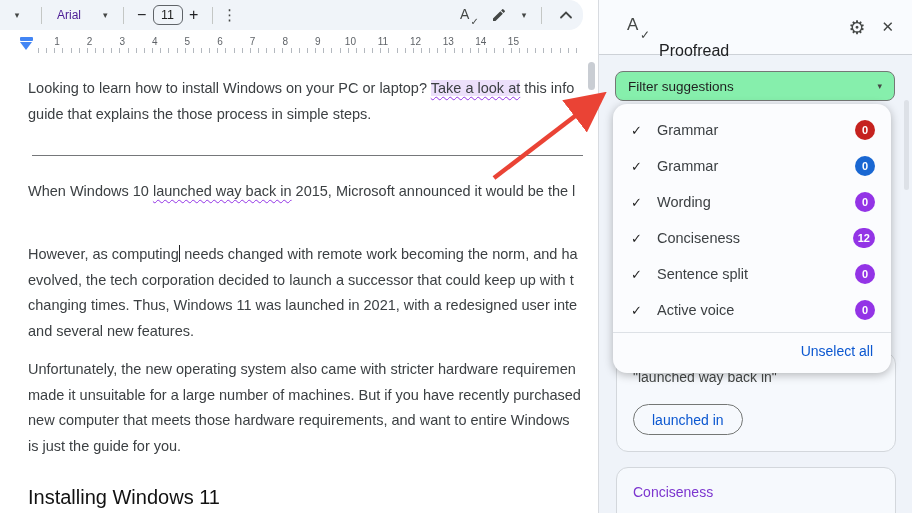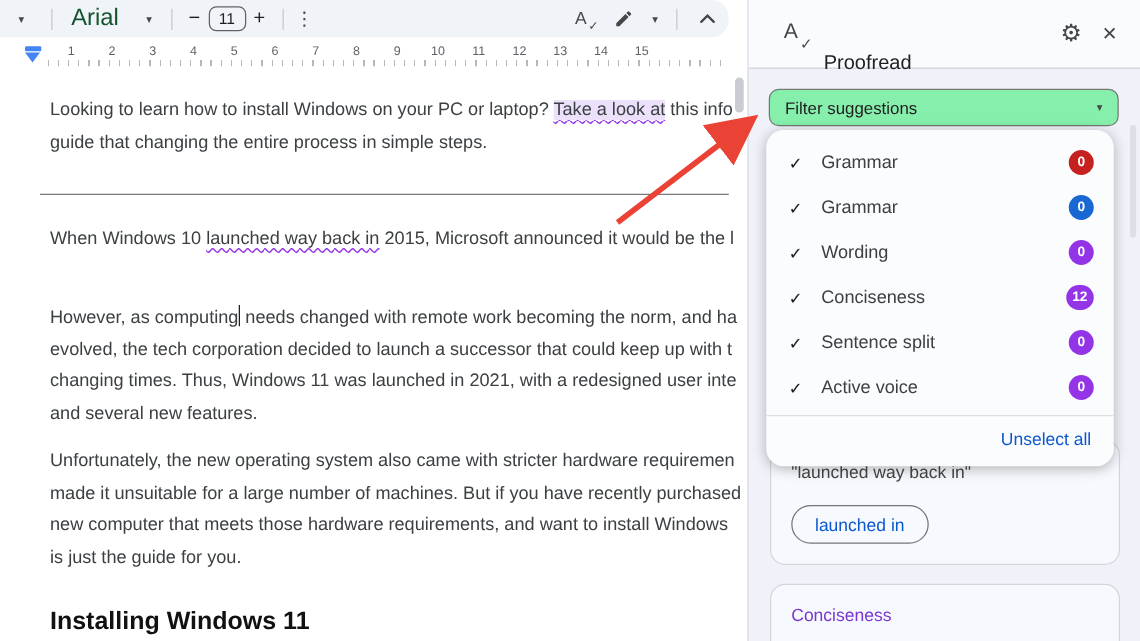--- a/index.html
+++ b/index.html
@@ -6,52 +6,52 @@
   html,body { width:912px; height:513px; overflow:hidden; }
   body { position:relative; font-family:"Liberation Sans", sans-serif; background:#ffffff; }
 
   
   .toolbar { position:absolute; left:0; top:0; width:583px; height:30px;
     background:#f0f4f9; border-radius:0 14px 14px 0;
     display:flex; align-items:center; color:#444746; }
   .tb-item { display:flex; align-items:center; justify-content:center; height:26px; cursor:pointer; }
   .tb-caret { font-size:9px; color:#444746; }
   .tb-sep { width:1px; height:17px; background:#c4c7c5; margin:0 7px; }
-  .font-name { font-size:19px; color:#14532d; }
+  .font-name { font-size:12px; color:#4c1d95; }
   .size-box { width:30px; height:20px; border:1.5px solid #5f6368; border-radius:6px;
     display:flex; align-items:center; justify-content:center; font-size:12.5px; color:#1f1f1f; }
   .pm { font-size:16px; color:#202124; width:22px; text-align:center; }
   .kebab { font-size:15px; color:#444746; width:20px; text-align:center; }
   .a-check { position:relative; width:18px; height:18px; }
   .a-check .a { font-size:14px; color:#444746; font-weight:500; position:absolute; left:2px; top:0; }
   .a-check .chk { position:absolute; right:-3px; bottom:-3px; font-size:10px; color:#444746; }
 
   
   .ruler { position:absolute; left:0; top:30px; width:598px; height:26px; background:#ffffff; }
   .ruler-numbers span { position:absolute; top:6px; font-size:10px; color:#5f6368; transform:translateX(-50%); }
   .ruler-ticks { position:absolute; left:38px; width:545px; bottom:3px; height:5px;
     background:repeating-linear-gradient(to right,#b3b8be 0 1px,transparent 1px 8.15px); }
   .indent-marker { position:absolute; left:20px; top:7px; width:13px; }
   .indent-marker .bar { width:13px; height:4px; background:#4285f4; border-radius:1px; }
   .indent-marker .tri { width:0; height:0; border-left:6.5px solid transparent;
     border-right:6.5px solid transparent; border-top:8px solid #4285f4; margin-top:1px; }
 
   
   .doc { position:absolute; left:0; top:56px; width:598px; height:457px; background:#fff; overflow:hidden; }
-  .doc-content { position:absolute; left:40px; top:0; width:566px; height:100%; overflow:hidden; }
+  .doc-content { position:absolute; left:28px; top:0; width:566px; height:100%; overflow:hidden; }
   .para { position:absolute; left:0; white-space:nowrap; }
   .doc-line { height:25.5px; line-height:25.5px; font-size:14.5px; color:#3c4043; white-space:nowrap; }
   .seg-hl { background:#ece0fb; text-decoration:underline; text-decoration-style:wavy;
     text-decoration-color:#9334e6; text-decoration-thickness:1px; text-underline-offset:3px; }
   .seg-ul { text-decoration:underline; text-decoration-style:wavy; text-decoration-color:#9334e6;
     text-decoration-thickness:1px; text-underline-offset:3px; }
   .caret-cursor { display:inline-block; width:1.5px; height:17px; background:#202124;
     vertical-align:-3px; }
   .doc-hr { position:absolute; left:32px; top:99px; width:551px; height:1px; background:#75777a; }
-  .doc-heading { position:absolute; left:0; top:430px; font-size:20px; font-weight:bold; color:#111; white-space:nowrap; }
+  .doc-heading { position:absolute; left:0; top:430px; font-size:20px; font-weight:normal; color:#111; white-space:nowrap; }
   .doc-scrollbar { position:absolute; left:588px; top:6px; width:7px; height:28px;
     background:#c9cdd3; border-radius:4px; }
 
   
   .arrow-overlay { position:absolute; left:478px; top:85px; width:140px; height:105px;
     z-index:60; pointer-events:none; }
 
   
   .panel { position:absolute; left:598px; top:0; width:314px; height:513px;
     background:#eff3f9; border-left:1px solid #d8dbe0; }
@@ -162,35 +162,35 @@
   <div class="indent-marker">
     <div class="bar"></div>
       <div class="tri"></div>
   </div>
 </div>
 
 <div class="doc">
   <div class="doc-content">
       <div class="para" style="top: 20px;">
         <div class="doc-line"><span>Looking to learn how to install Windows on your PC or laptop? </span><span class="seg-hl">Take a look at</span><span> this info</span></div>
-        <div class="doc-line"><span>guide that changing the entire process in simple steps.</span></div>
+        <div class="doc-line"><span>guide that explains the those process in simple steps.</span></div>
       </div>
       <div class="para" style="top: 123px;">
         <div class="doc-line"><span>When Windows 10 </span><span class="seg-ul">launched way back in</span><span> 2015, Microsoft announced it would be the l</span></div>
       </div>
       <div class="para" style="top: 186px;">
         <div class="doc-line"><span>However, as computing</span><span class="caret-cursor"></span><span> needs changed with remote work becoming the norm, and ha</span></div>
         <div class="doc-line"><span>evolved, the tech corporation decided to launch a successor that could keep up with t</span></div>
         <div class="doc-line"><span>changing times. Thus, Windows 11 was launched in 2021, with a redesigned user inte</span></div>
         <div class="doc-line"><span>and several new features.</span></div>
       </div>
       <div class="para" style="top: 301px;">
         <div class="doc-line"><span>Unfortunately, the new operating system also came with stricter hardware requiremen</span></div>
         <div class="doc-line"><span>made it unsuitable for a large number of machines. But if you have recently purchased</span></div>
-        <div class="doc-line"><span>new computer that meets those hardware requirements, and want to install Windows</span></div>
+        <div class="doc-line"><span>new computer that meets those hardware requirements, and want to entire Windows</span></div>
         <div class="doc-line"><span>is just the guide for you.</span></div>
       </div>
       <div class="doc-heading">Installing Windows 11</div>
     </div>
   <div class="doc-hr"></div>
   <div class="doc-scrollbar"></div>
 </div>
 
 <svg class="arrow-overlay" viewBox="0 0 140 105">
   <defs>

